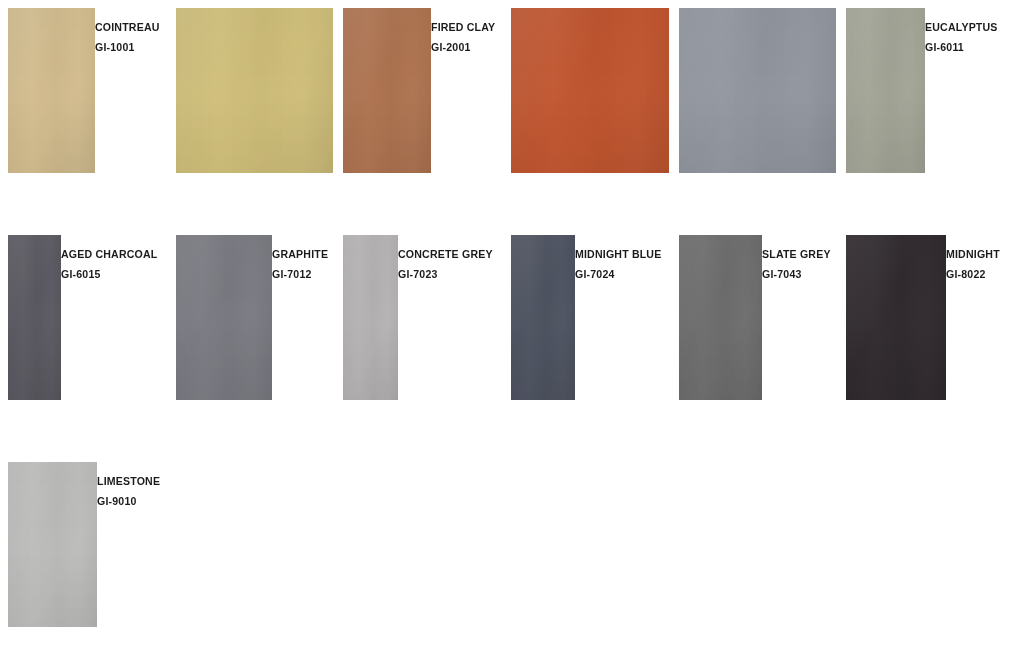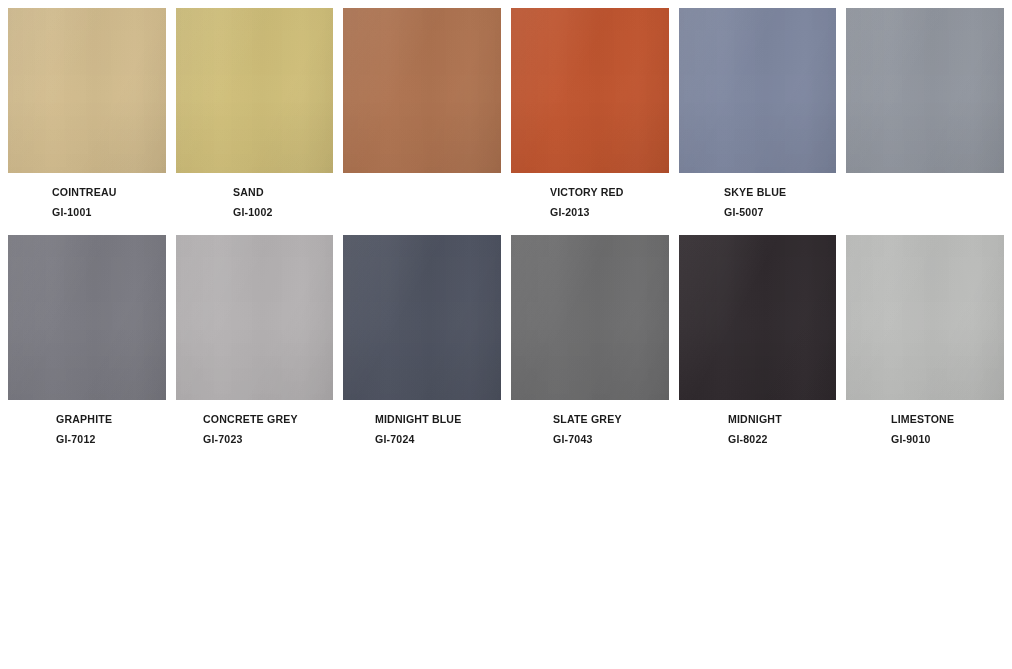--- a/index.html
+++ b/index.html
@@ -19,23 +19,22 @@
     grid-template-columns: repeat(6, 1fr);
     grid-template-rows: repeat(3, 219px);
     column-gap: 10px;
     row-gap: 8px;
     width: 1012px;
     box-sizing: border-box;
     padding: 8px 8px 0 8px;
   }
   .swatch-cell {
     display: flex;
-    flex-direction: column;
+    flex-direction: row;
     overflow: hidden;
-    align-items: center;
   }
   .swatch-chip {
     height: 165px;
     width: 100%;
     position: relative;
     overflow: hidden;
   }
   
   .swatch-chip::before {
     content: "";
@@ -81,44 +80,47 @@
 <div id="swatch-grid">
     <div class="swatch-cell">
       <div class="swatch-chip" style="background-color: rgb(210, 188, 142);"></div>
       <div class="swatch-text">
         <div class="swatch-name">COINTREAU</div>
         <div class="swatch-code">GI-1001</div>
       </div>
     </div>
     <div class="swatch-cell">
       <div class="swatch-chip" style="background-color: rgb(207, 190, 121);"></div>
+    </div>
+    <div class="swatch-cell">
+      <div class="swatch-chip" style="background-color: rgb(174, 115, 80);"></div>
       <div class="swatch-text">
-        <div class="swatch-name">SAND</div>
-        <div class="swatch-code">GI-1002</div>
+        <div class="swatch-name">FIRED CLAY</div>
+        <div class="swatch-code">GI-2001</div>
       </div>
     </div>
     <div class="swatch-cell">
-      <div class="swatch-chip" style="background-color: rgb(174, 115, 80);"></div>
+      <div class="swatch-chip" style="background-color: rgb(192, 85, 47);"></div>
     </div>
     <div class="swatch-cell">
-      <div class="swatch-chip" style="background-color: rgb(192, 85, 47);"></div>
+      <div class="swatch-chip" style="background-color: rgb(145, 150, 159);"></div>
+    </div>
+    <div class="swatch-cell">
+      <div class="swatch-chip" style="background-color: rgb(162, 165, 150);"></div>
       <div class="swatch-text">
-        <div class="swatch-name">VICTORY RED</div>
-        <div class="swatch-code">GI-2013</div>
+        <div class="swatch-name">EUCALYPTUS</div>
+        <div class="swatch-code">GI-6011</div>
       </div>
     </div>
     <div class="swatch-cell">
-      <div class="swatch-chip" style="background-color: rgb(126, 135, 160);"></div>
+      <div class="swatch-chip" style="background-color: rgb(90, 89, 97);"></div>
       <div class="swatch-text">
-        <div class="swatch-name">SKYE BLUE</div>
-        <div class="swatch-code">GI-5007</div>
+        <div class="swatch-name">AGED CHARCOAL</div>
+        <div class="swatch-code">GI-6015</div>
       </div>
-    </div>
-    <div class="swatch-cell">
-      <div class="swatch-chip" style="background-color: rgb(145, 150, 159);"></div>
     </div>
     <div class="swatch-cell">
       <div class="swatch-chip" style="background-color: rgb(122, 122, 130);"></div>
       <div class="swatch-text">
         <div class="swatch-name">GRAPHITE</div>
         <div class="swatch-code">GI-7012</div>
       </div>
     </div>
     <div class="swatch-cell">
       <div class="swatch-chip" style="background-color: rgb(181, 178, 179);"></div>

